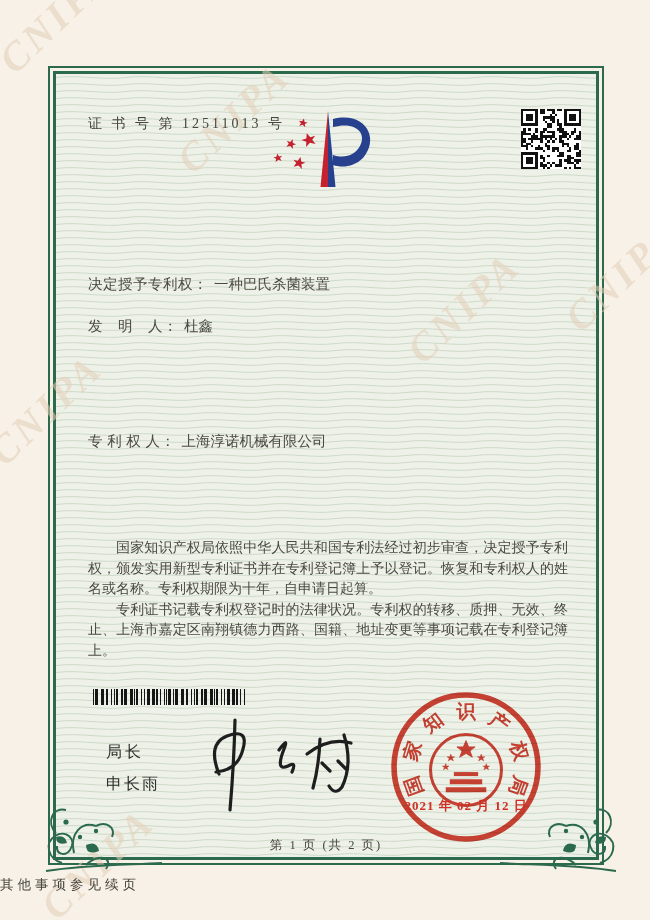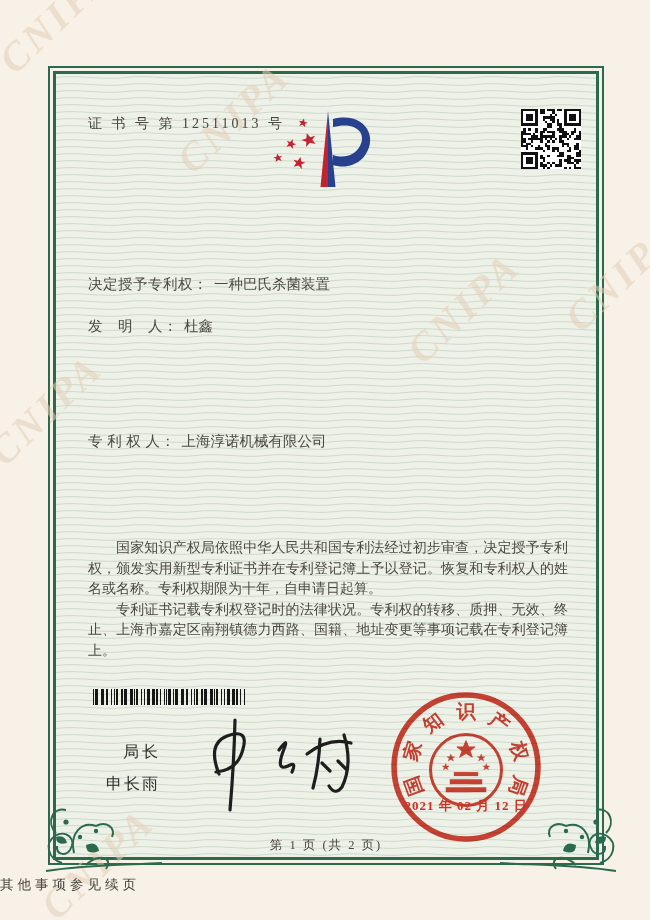--- a/index.html
+++ b/index.html
@@ -35,21 +35,21 @@
   .grant-pair2{position:absolute;left:246px;top:0;white-space:nowrap}
 
   .paras{position:absolute;left:32px;right:28px;top:464px;font-size:14px;
          line-height:20.5px;text-align:justify;color:var(--text)}
   .paras p{text-indent:2em;margin:0}
 
   .barcode{position:absolute;left:37px;top:615px;width:168px;height:16px;
            overflow:hidden;white-space:nowrap;font-size:0}
   .barcode i{display:inline-block;height:100%;background:#161616}
 
-  .sig-title{position:absolute;left:67px;top:668px;font-family:Liberation Sans, sans-serif;
+  .sig-title{position:absolute;left:50px;top:668px;font-family:Liberation Sans, sans-serif;
              font-size:16px;letter-spacing:3px;color:#2e2e2c}
   .sig-name{position:absolute;left:50px;top:700px;font-family:"Liberation Sans","DejaVu Sans",sans-serif;
             font-size:16px;letter-spacing:2px;color:#2e2e2c}
   .signature{position:absolute;left:135px;top:640px;width:175px;height:102px}
 
   .seal{position:absolute;left:334px;top:617px;width:152px;height:152px;
         mix-blend-mode:multiply;opacity:.92}
   .seal-date{position:absolute;left:322px;top:723px;width:176px;text-align:center;
              font-size:13px;font-weight:bold;letter-spacing:1px;color:#cf3126;z-index:3}
 

